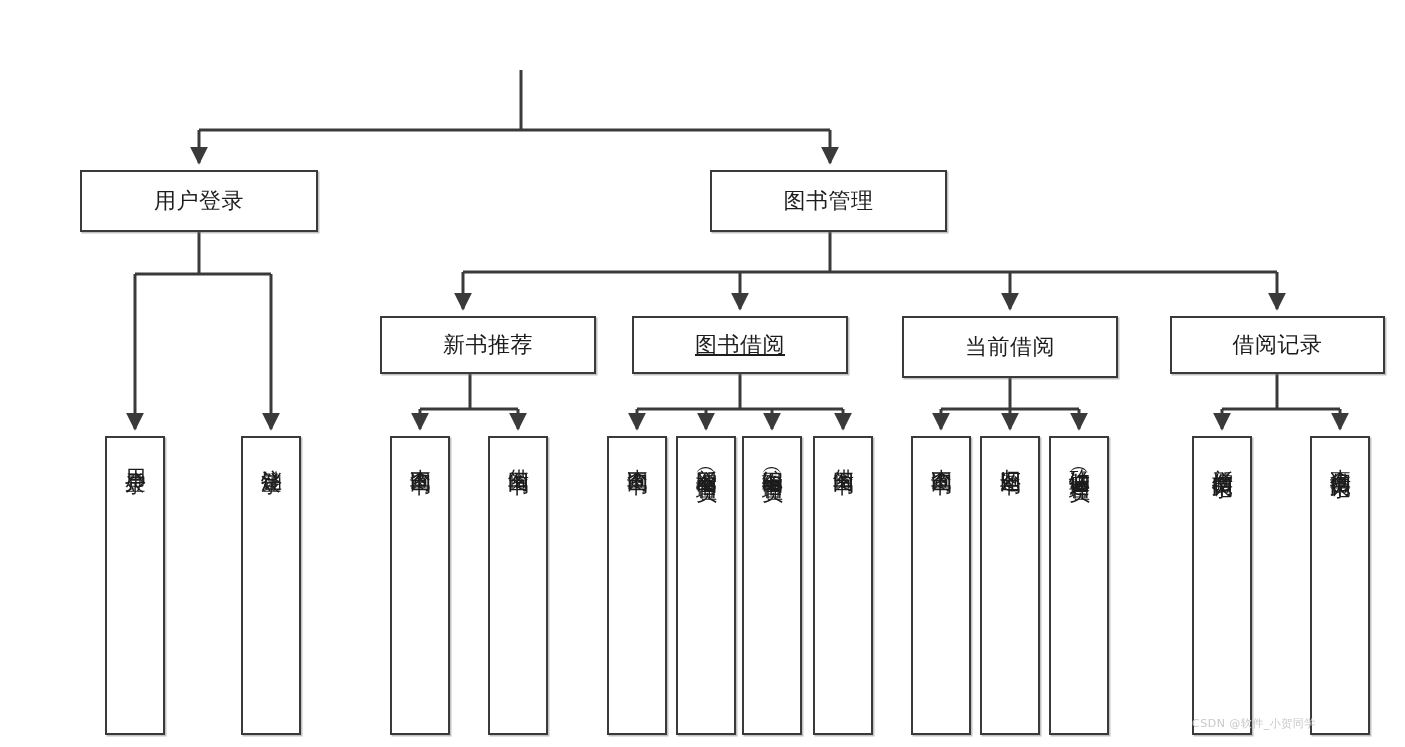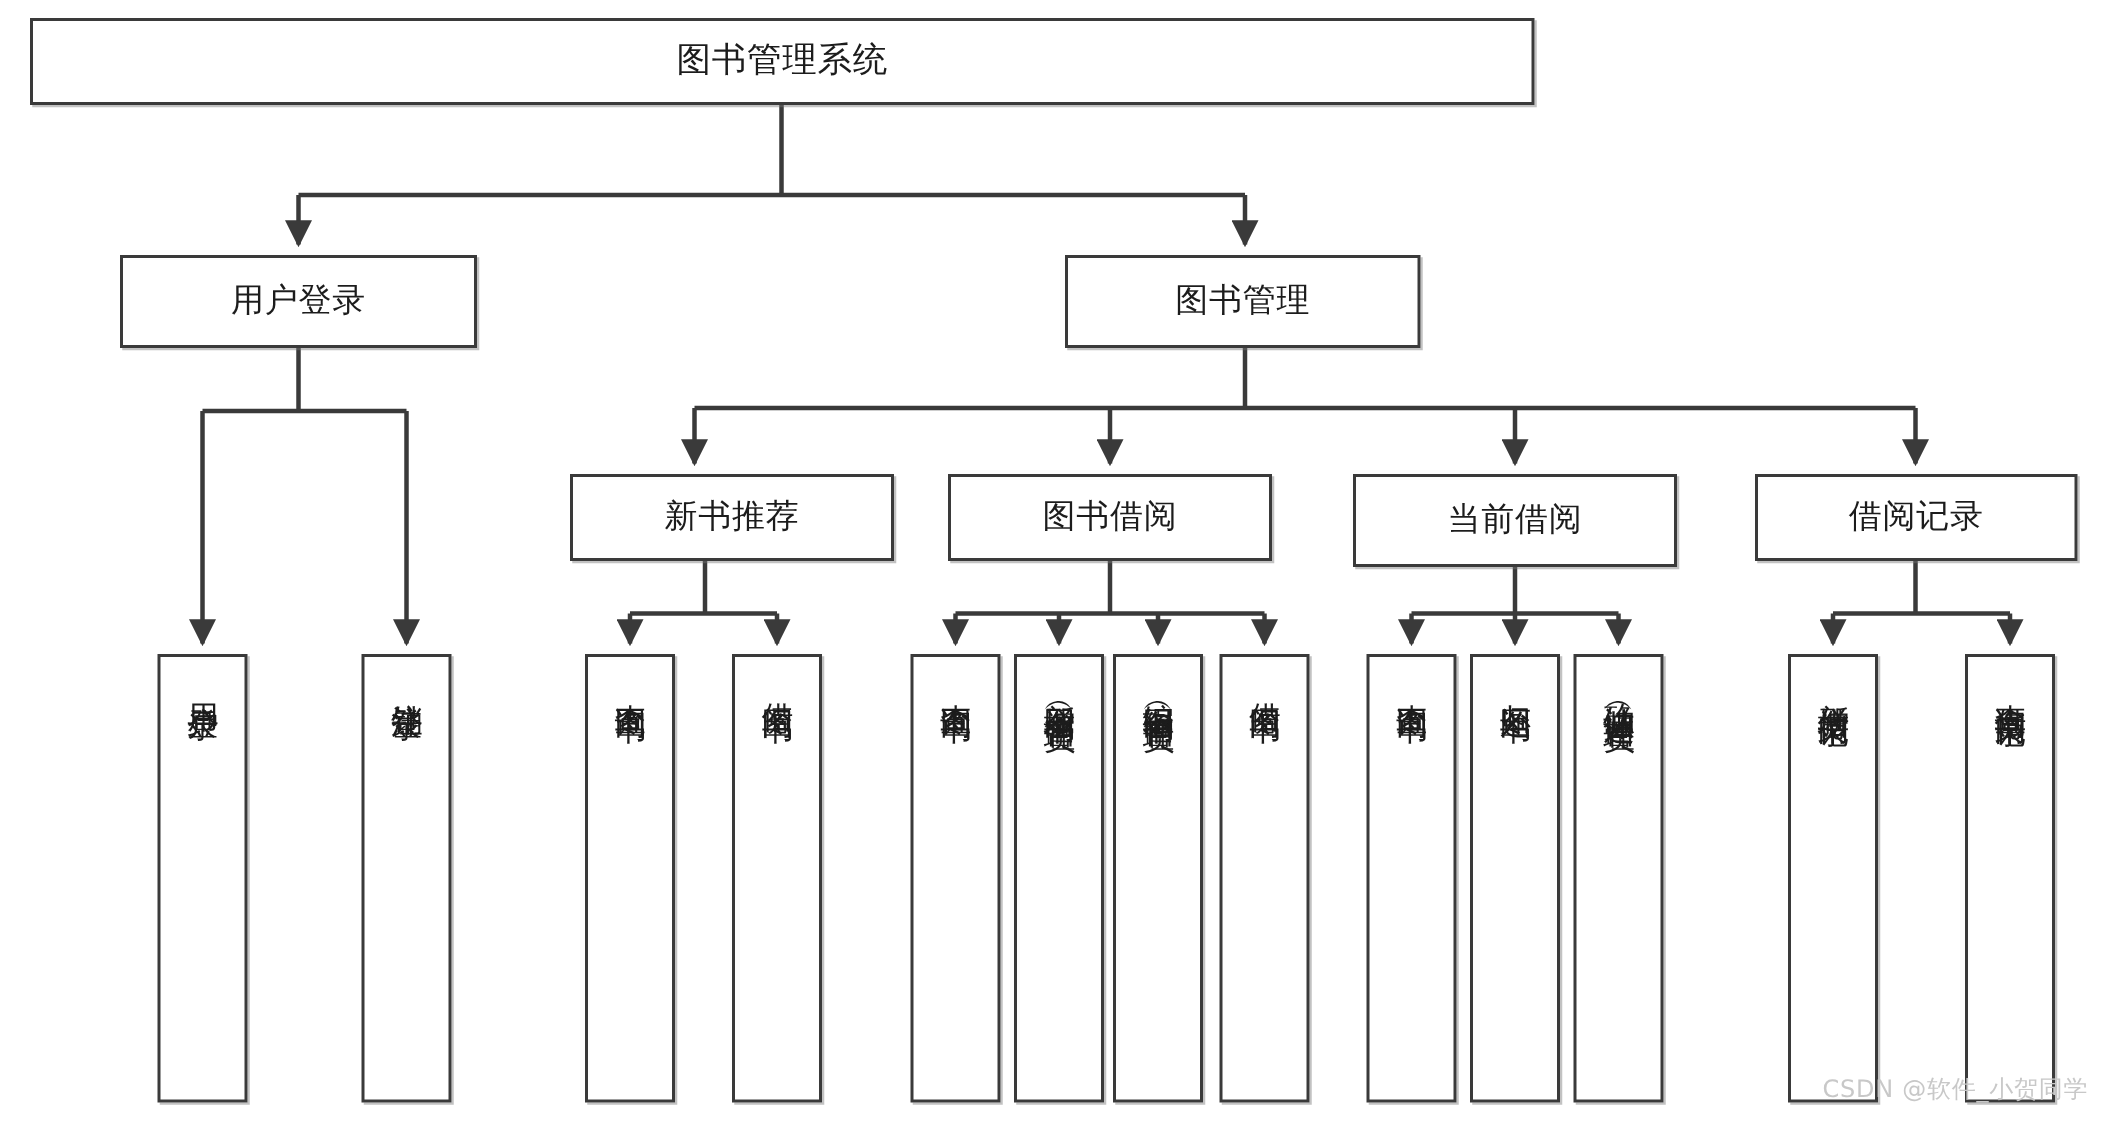--- a/index.html
+++ b/index.html
@@ -64,25 +64,24 @@
     letter-spacing: 2px;
     max-height: 272px;
     white-space: nowrap;
   }
   .node.vert.tall .label {
     max-height: 285px;
   }
   .watermark {
     position: absolute;
     color: #c8c8c8;
-    font-size: 16px;
+    font-size: 11px;
     letter-spacing: 0.5px;
     white-space: nowrap;
     user-select: none;
-    padding-left: 23px;
   }
 </style>
 </head>
 <body>
 
 <div id="canvas">
 
   <svg class="edges" viewBox="0 0 1405 747" xmlns="http://www.w3.org/2000/svg">
     <defs>
       <marker id="arrow" viewBox="0 0 10 10" refX="9" refY="5" markerWidth="6" markerHeight="6" orient="auto-start-reverse">
@@ -126,35 +125,32 @@
       <path d="M 1010 409 L 1010 429" marker-end="url(#arrow)"></path>
       <path d="M 1079 409 L 1079 429" marker-end="url(#arrow)"></path>
 
       <path d="M 1277 374 L 1277 409"></path>
       <path d="M 1222 409 L 1340 409"></path>
       <path d="M 1222 409 L 1222 429" marker-end="url(#arrow)"></path>
       <path d="M 1340 409 L 1340 429" marker-end="url(#arrow)"></path>
     </g>
   </svg>
 
-  <div class="node horiz root" style="left:20px; top:12px; width:1003px; height:58px;">
-    <span class="label">图书管理系统</span>
-  </div>
 
   <div class="node horiz" style="left:80px; top:170px; width:238px; height:62px;">
     <span class="label">用户登录</span>
   </div>
   <div class="node horiz" style="left:710px; top:170px; width:237px; height:62px;">
     <span class="label">图书管理</span>
   </div>
 
   <div class="node horiz" style="left:380px; top:316px; width:216px; height:58px;">
     <span class="label">新书推荐</span>
   </div>
-  <div class="node horiz" style="left:632px; top:316px; width:216px; height:58px;">
+  <div class="node horiz" style="left:632px; top:316px; width:216px; height:58px;text-decoration:underline;">
     <span class="label">图书借阅</span>
   </div>
   <div class="node horiz" style="left:902px; top:316px; width:216px; height:62px;">
     <span class="label">当前借阅</span>
   </div>
   <div class="node horiz" style="left:1170px; top:316px; width:215px; height:58px;">
     <span class="label">借阅记录</span>
   </div>
 
   <div class="node vert" style="left:105px; top:436px; width:60px; height:299px;">

